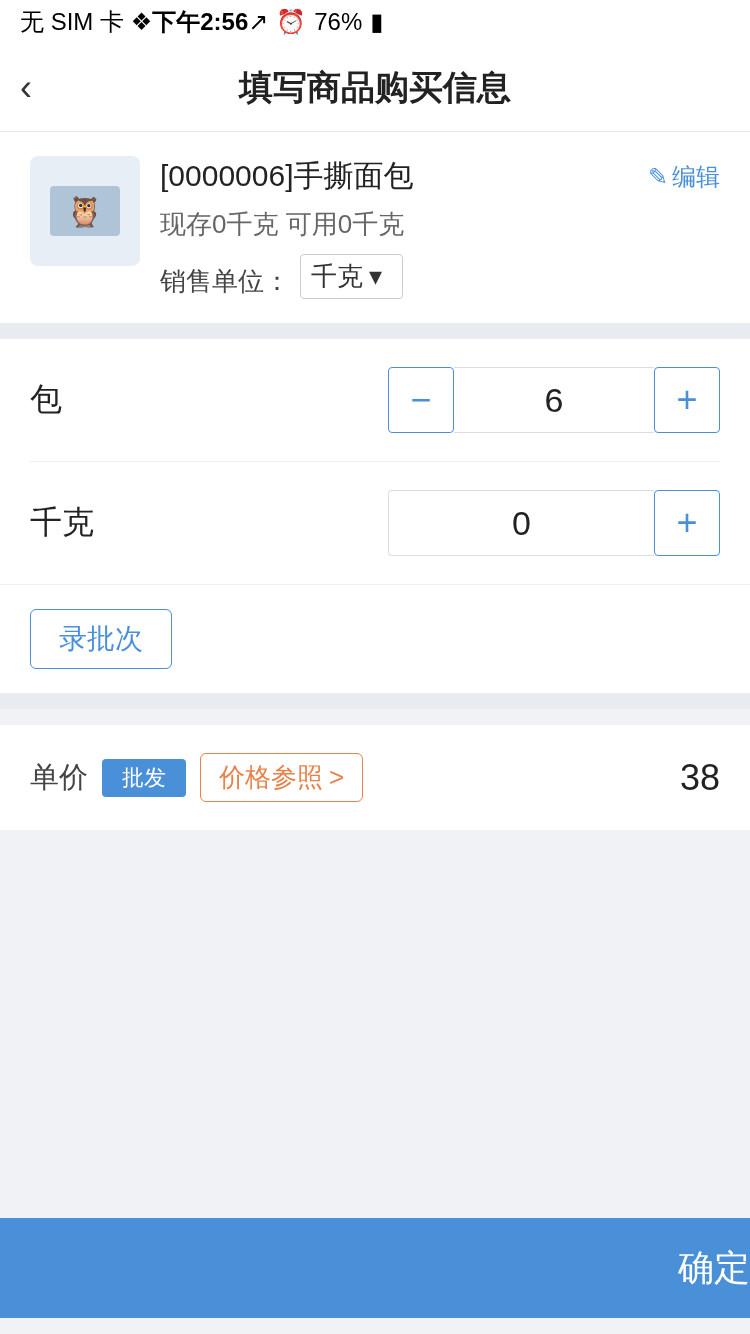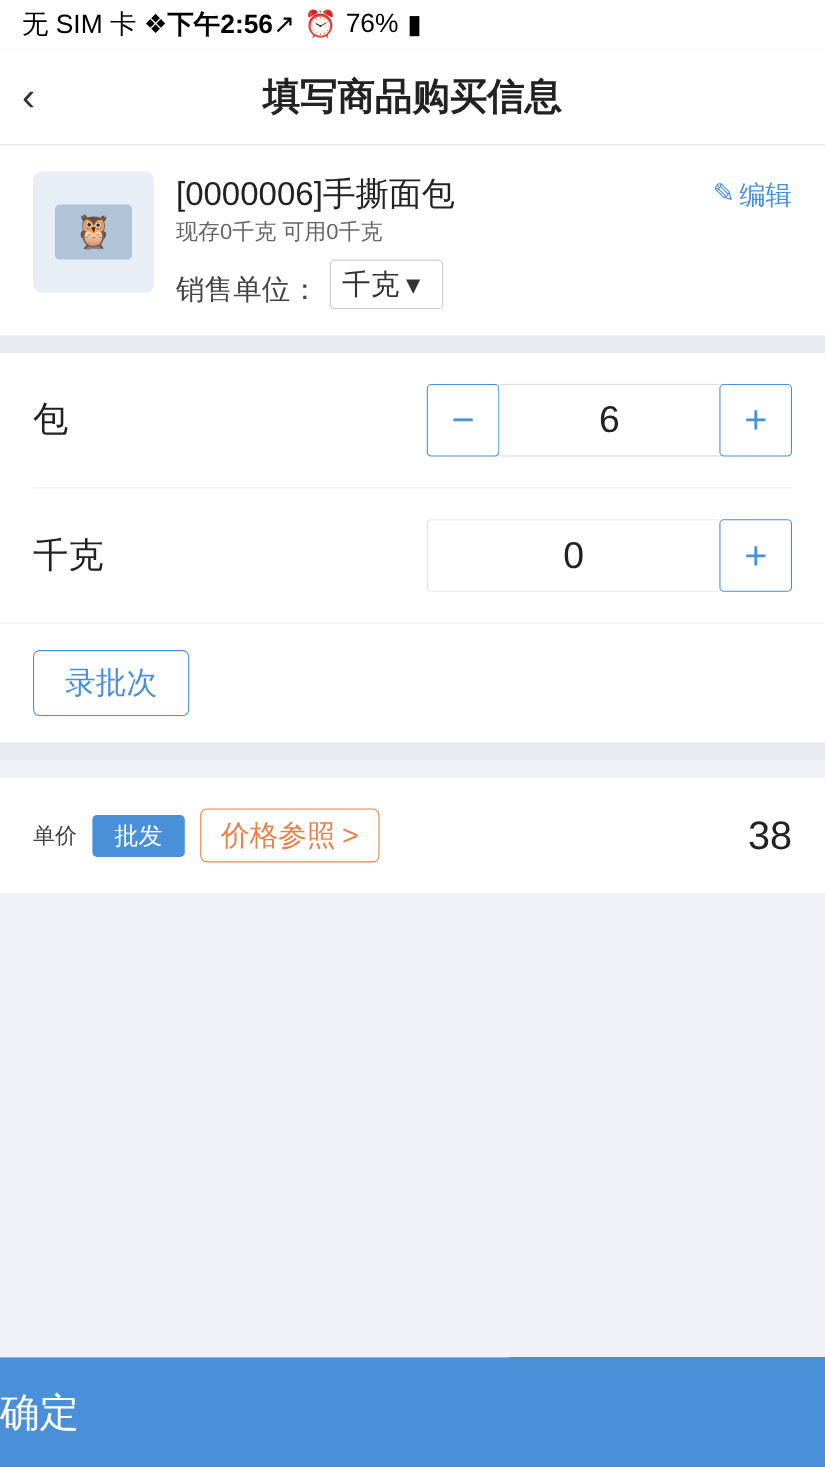--- a/index.html
+++ b/index.html
@@ -98,23 +98,23 @@
       font-weight: 500;
     }
     .edit-btn {
       font-size: 24px;
       color: #4a90d9;
       display: flex;
       align-items: center;
       gap: 4px;
     }
     .product-stock {
-      font-size: 20px;
+      font-size: 26px;
       color: #666;
-      margin-top: 0;
+      margin-top: 10px;
     }
     .product-unit-row {
       display: flex;
       align-items: flex-end;
       gap: 10px;
       margin-top: 12px;
       font-size: 26px;
       color: #444;
     }
     .unit-select {
@@ -236,21 +236,21 @@
       display: flex;
       align-items: center;
       justify-content: space-between;
     }
     .price-left {
       display: flex;
       align-items: center;
       gap: 14px;
     }
     .price-label {
-      font-size: 20px;
+      font-size: 29px;
       color: #444;
     }
     .price-tag {
       background: #4a90d9;
       color: #fff;
       font-size: 22px;
       padding: 4px 20px;
       border-radius: 4px;
       text-align: center;
     }
@@ -302,28 +302,28 @@
     
     .empty-space {
       background: #f0f2f5;
       flex: 1;
       min-height: 300px;
     }
 
     
     .confirm-bar {
       position: fixed;
-      bottom: 0;
+      bottom: 16px;
       left: 0;
       width: 750px;
       height: 100px;
       background: #4a90d9;
       display: flex;
       align-items: center;
-      justify-content: flex-start;
+      justify-content: flex-end;
       cursor: pointer;
     }
     .confirm-text {
       font-size: 36px;
       color: #fff;
       font-weight: 500;
     }
 
     .page-wrapper {
       display: flex;

